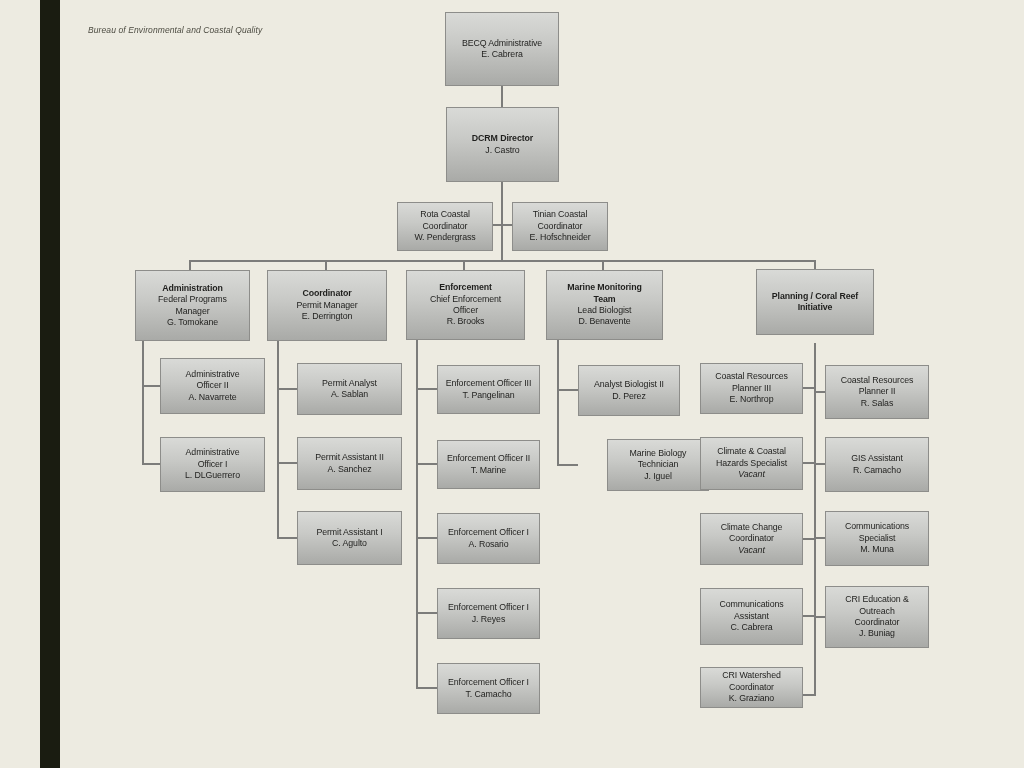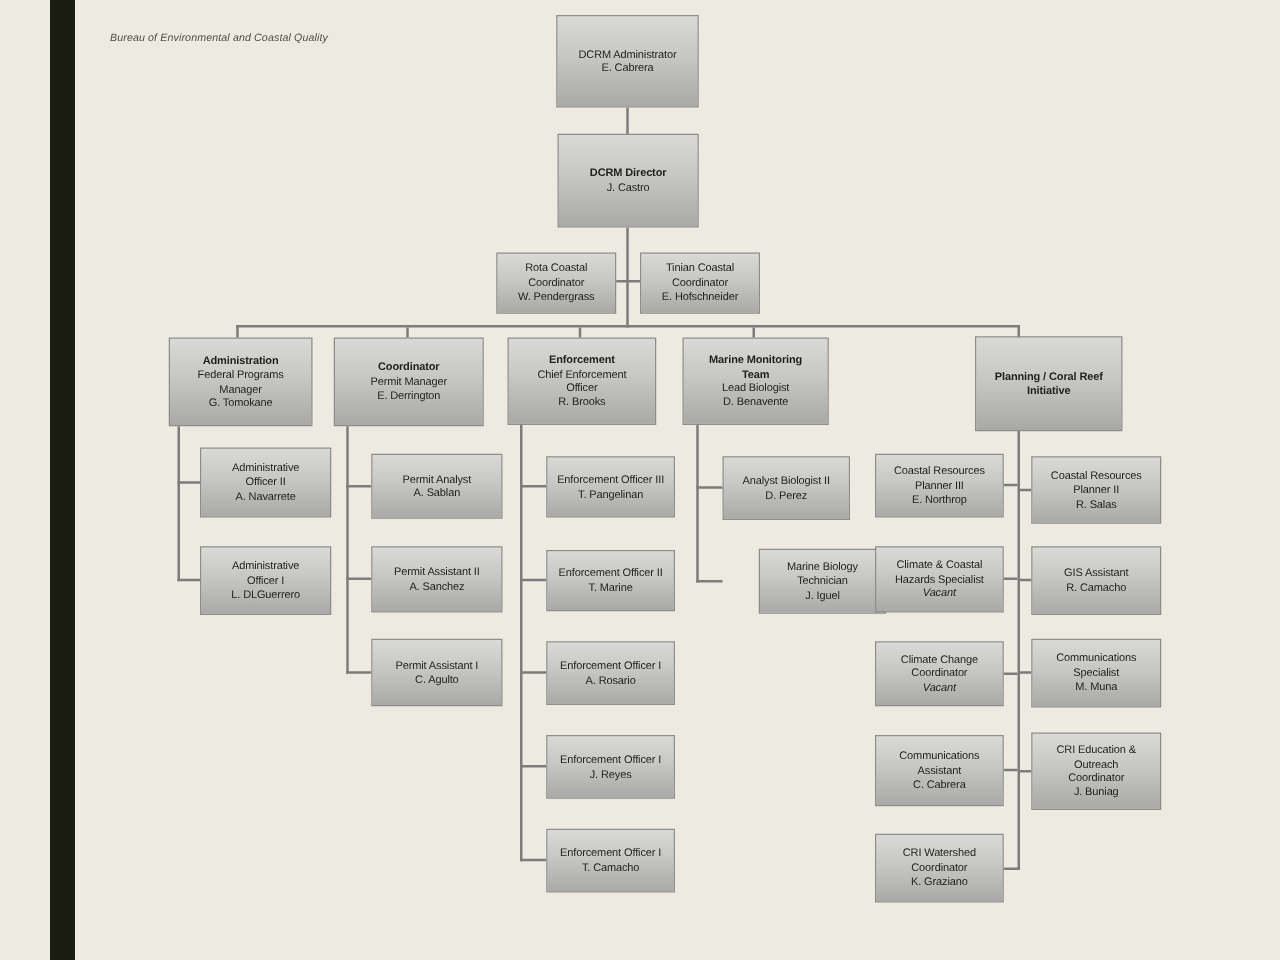--- a/index.html
+++ b/index.html
@@ -70,21 +70,21 @@
 <div class="line" style="left:803px;top:462px;width:11px;height:2px"></div>
 <div class="line" style="left:803px;top:538px;width:11px;height:2px"></div>
 <div class="line" style="left:803px;top:615px;width:11px;height:2px"></div>
 <div class="line" style="left:803px;top:694px;width:13px;height:2px"></div>
 <div class="line" style="left:816px;top:391px;width:9px;height:2px"></div>
 <div class="line" style="left:816px;top:463px;width:9px;height:2px"></div>
 <div class="line" style="left:816px;top:537px;width:9px;height:2px"></div>
 <div class="line" style="left:816px;top:616px;width:9px;height:2px"></div>
 
 <div class="node" style="left:445px;top:12px;width:114px;height:74px">
-  <div class="t">DCRM Administrator</div>
+  <div class="t">BECQ Administrative</div>
   <div class="n">E. Cabrera</div>
 </div>
 
 <div class="node" style="left:446px;top:107px;width:113px;height:75px">
   <div class="t b">DCRM Director</div>
   <div class="n">J. Castro</div>
 </div>
 
 <div class="node" style="left:397px;top:202px;width:96px;height:49px">
   <div class="t">Rota Coastal
@@ -118,21 +118,21 @@
   <div class="n">R. Brooks</div>
 </div>
 
 <div class="node" style="left:546px;top:270px;width:117px;height:70px">
   <div class="t b">Marine Monitoring
 Team</div>
   <div class="t">Lead Biologist</div>
   <div class="n">D. Benavente</div>
 </div>
 
-<div class="node" style="left:780px;top:269px;width:118px;height:76px">
+<div class="node" style="left:756px;top:269px;width:118px;height:66px">
   <div class="t b">Planning / Coral Reef
 Initiative</div>
 </div>
 
 <div class="node" style="left:160px;top:358px;width:105px;height:56px">
   <div class="t">Administrative
 Officer II</div>
   <div class="n">A. Navarrete</div>
 </div>
 
@@ -210,21 +210,21 @@
 Coordinator</div>
   <div class="n vac">Vacant</div>
 </div>
 
 <div class="node" style="left:700px;top:588px;width:103px;height:57px">
   <div class="t">Communications
 Assistant</div>
   <div class="n">C. Cabrera</div>
 </div>
 
-<div class="node" style="left:700px;top:667px;width:103px;height:55px">
+<div class="node" style="left:700px;top:667px;width:103px;height:41px">
   <div class="t">CRI Watershed
 Coordinator</div>
   <div class="n">K. Graziano</div>
 </div>
 
 <div class="node" style="left:825px;top:365px;width:104px;height:54px">
   <div class="t">Coastal Resources
 Planner II</div>
   <div class="n">R. Salas</div>
 </div>

